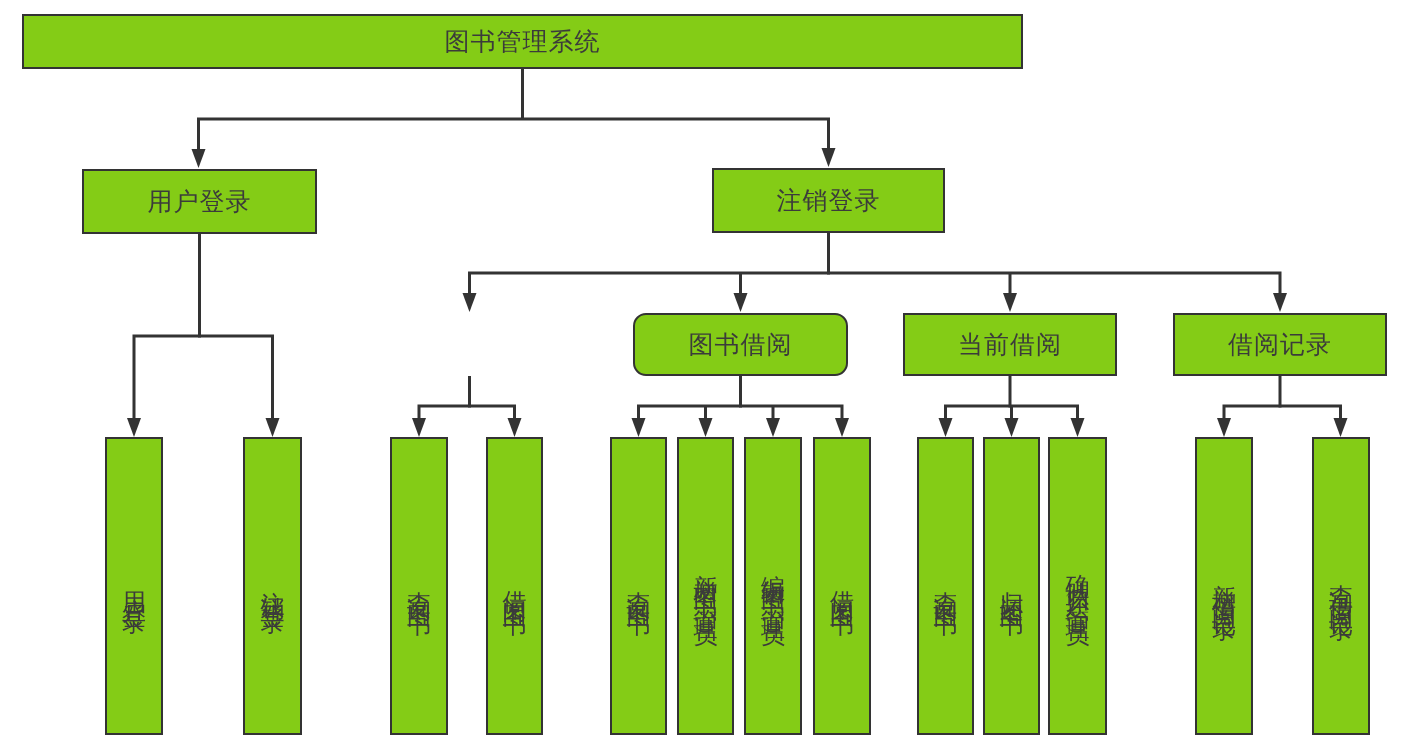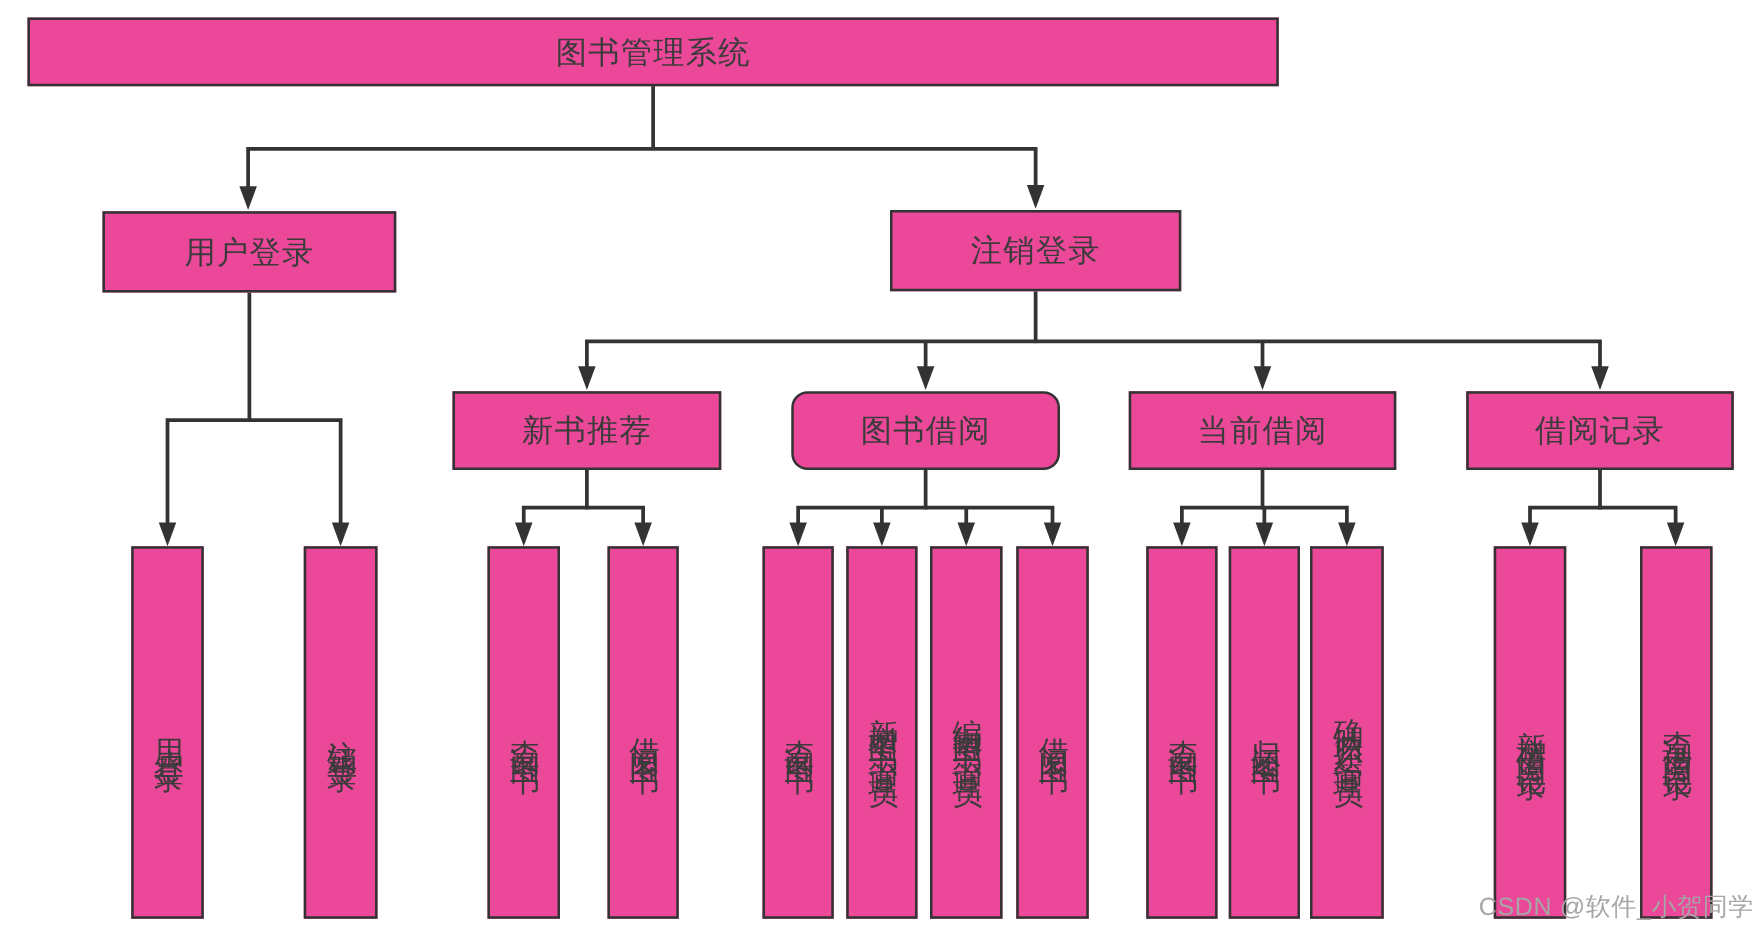--- a/index.html
+++ b/index.html
@@ -18,21 +18,21 @@
   .connectors {
     position: absolute;
     left: 0;
     top: 0;
     z-index: 1;
   }
   .box {
     position: absolute;
     box-sizing: border-box;
     border: 2.5px solid #333333;
-    background: #ec4899;
+    background: #84cc16;
     color: #3b3b3b;
     display: flex;
     align-items: center;
     justify-content: center;
     z-index: 2;
   }
   .h-box {
     font-size: 25px;
     letter-spacing: 1px;
     white-space: nowrap;
@@ -106,21 +106,20 @@
     <path d="M1224 421 V406 H1340.5 V421"></path>
     <path d="M1217 418 H1231 L1224 437 Z" fill="#333333" stroke="none"></path>
     <path d="M1333.5 418 H1347.5 L1340.5 437 Z" fill="#333333" stroke="none"></path>
   </svg>
 
   <div class="box h-box" style="left:22px; top:14px; width:1001px; height:55px;">图书管理系统</div>
 
   <div class="box h-box" style="left:82px; top:169px; width:235px; height:65px;">用户登录</div>
   <div class="box h-box" style="left:712px; top:168px; width:233px; height:65px;">注销登录</div>
 
-  <div class="box h-box" style="left:362px; top:313px; width:215px; height:63px;">新书推荐</div>
   <div class="box h-box" style="left:633px; top:313px; width:215px; height:63px;border-radius:13px;">图书借阅</div>
   <div class="box h-box" style="left:1173px; top:313px; width:214px; height:63px;">借阅记录</div>
   <div class="box h-box" style="left:903px; top:313px; width:214px; height:63px;">当前借阅</div>
 
   <div class="box leaf" style="left:105px; top:437px; width:58px; height:298px;">用户登录</div>
   <div class="box leaf" style="left:243px; top:437px; width:59px; height:298px;">注销登录</div>
 
   <div class="box leaf" style="left:390px; top:437px; width:58px; height:298px;">查询图书</div>
   <div class="box leaf" style="left:486px; top:437px; width:57px; height:298px;">借阅图书</div>
 
@@ -129,15 +128,14 @@
   <div class="box leaf" style="left:744px; top:437px; width:58px; height:298px;">编辑图书（管理员）</div>
   <div class="box leaf" style="left:813px; top:437px; width:58px; height:298px;">借阅图书</div>
 
   <div class="box leaf" style="left:917px; top:437px; width:57px; height:298px;">查询图书</div>
   <div class="box leaf" style="left:983px; top:437px; width:57px; height:298px;">归还图书</div>
   <div class="box leaf" style="left:1048px; top:437px; width:59px; height:298px;">确认归还（管理员）</div>
 
   <div class="box leaf" style="left:1195px; top:437px; width:58px; height:298px;">新增借阅记录</div>
   <div class="box leaf" style="left:1312px; top:437px; width:58px; height:298px;">查询借阅记录</div>
 
-  <div class="watermark">CSDN @软件_小贺同学</div>
 
 </div>
 
 </body></html>

